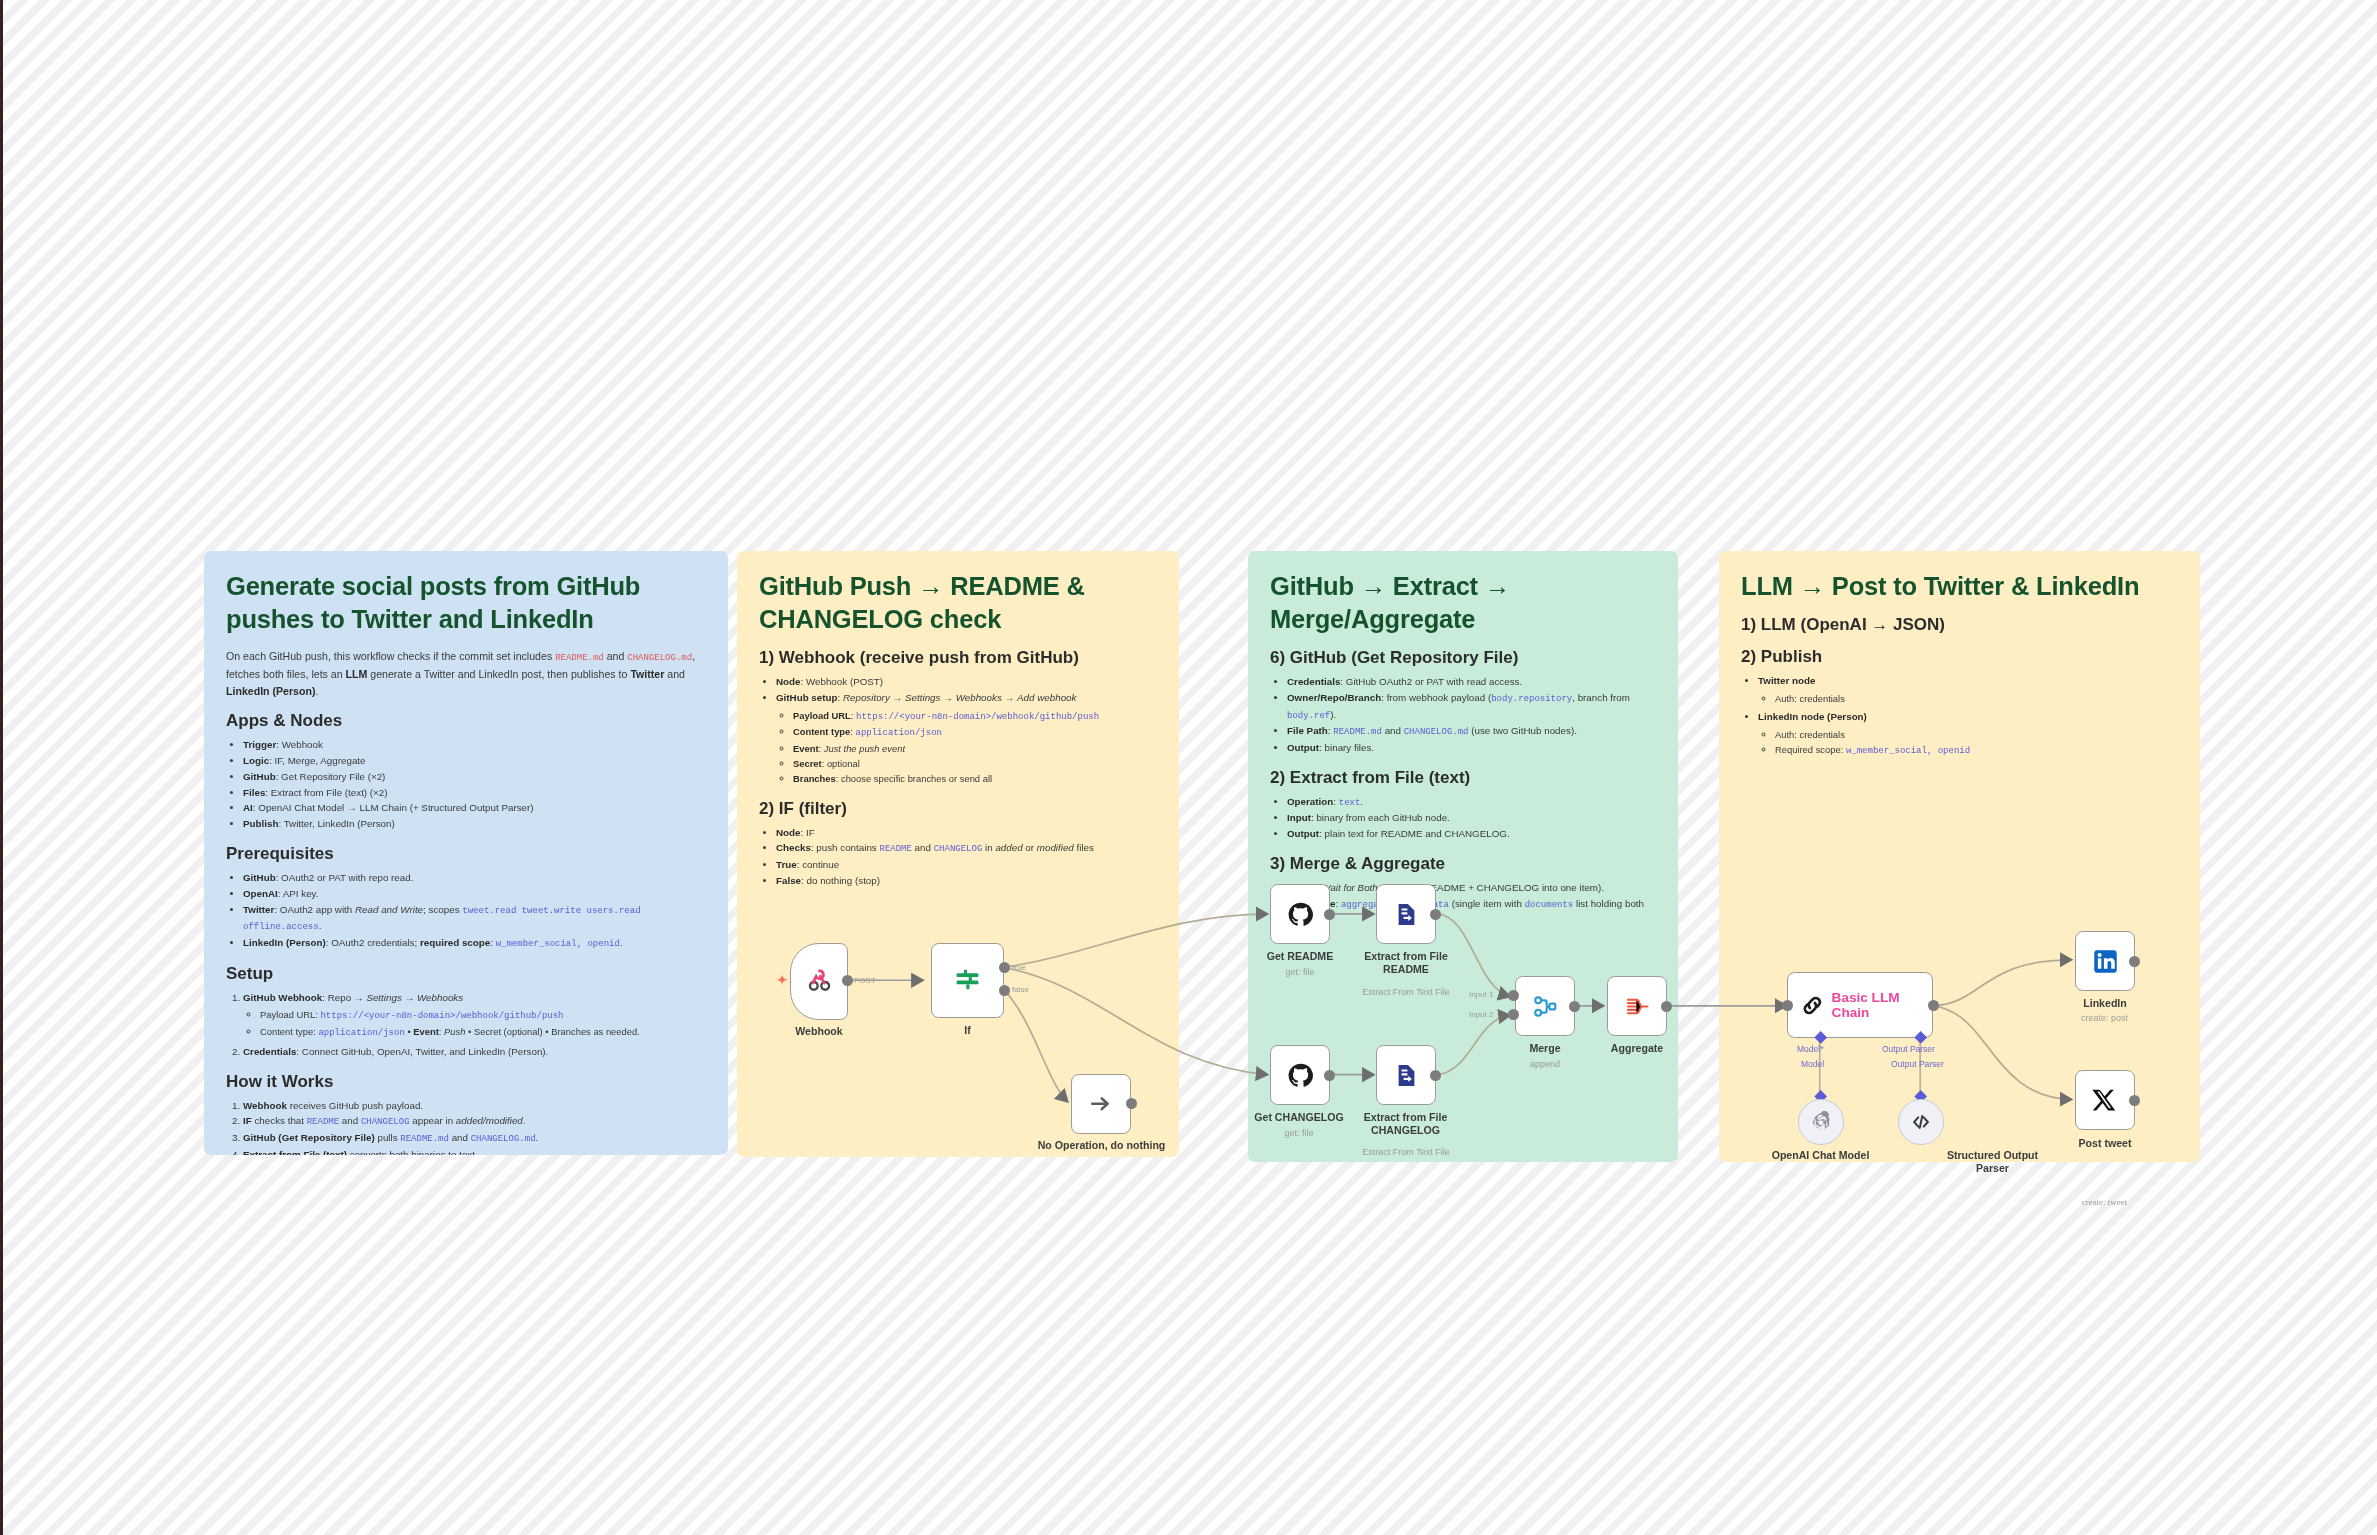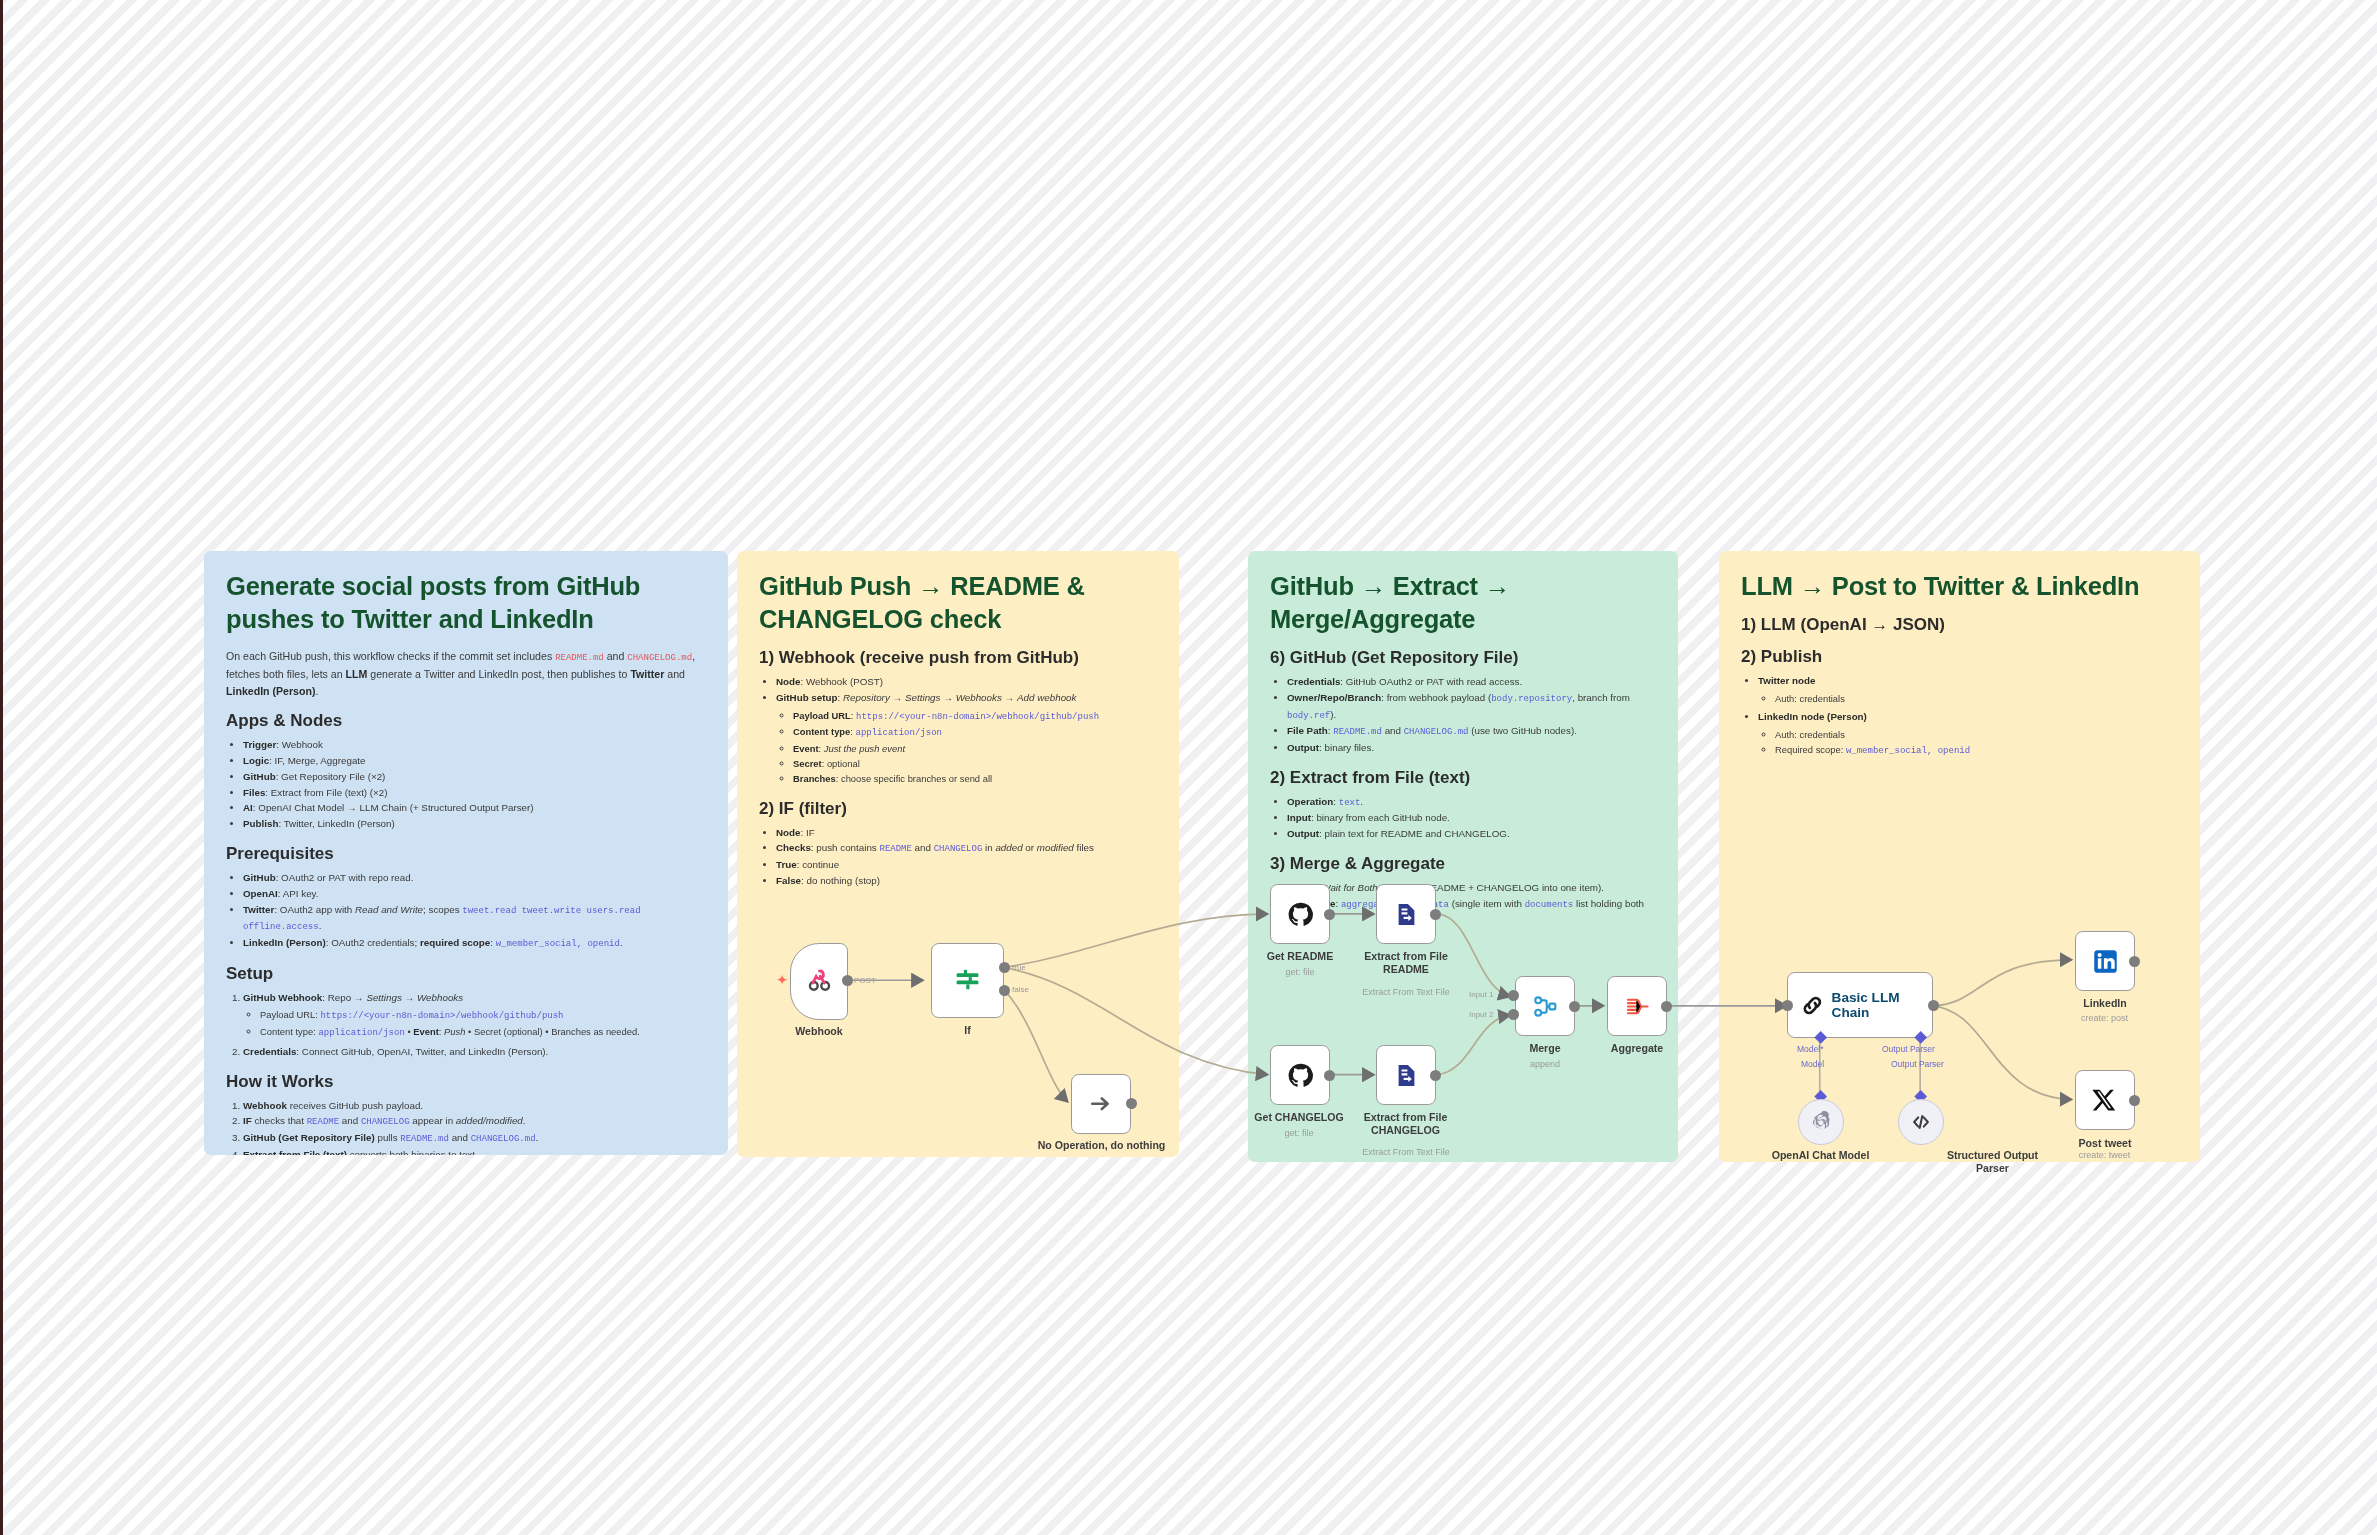--- a/index.html
+++ b/index.html
@@ -79,21 +79,21 @@
     background:#f0f0f7;border:1.2px solid #c9c9dc;
     display:flex;align-items:center;justify-content:center;
   }
   .diamond{
     position:absolute;width:9.4px;height:9.4px;background:#5b5bd6;
     transform:rotate(45deg);
   }
   .conn-label{position:absolute;font-size:8.5px;color:#8e8e8e;}
   .conn-label.blue{color:#6a6ad0;}
   .spark{position:absolute;color:#ff6d5a;font-size:14.5px;line-height:1;}
-  .chain-text{font-size:13.6px;font-weight:600;color:#0c4a6e;margin-left:6.8px;}
+  .chain-text{font-size:13.6px;font-weight:600;color:#ec4899;margin-left:6.8px;}
 </style>
 </head>
 <body>
 
 <div id="canvas"></div>
 <div id="left-edge"></div>
 
 <div class="sticky" style="left:204px;top:551px;width:524px;height:604px;background:#cfe2f3;">
   <div class="sticky-inner">
     <div class="s-title">Generate social posts from GitHub pushes to Twitter and LinkedIn</div>
@@ -400,15 +400,15 @@
   <div class="node-label" style="left:2075px;top:997px;width:60px;">LinkedIn</div>
   <div class="node-sub" style="left:2062px;top:1013px;width:85px;">create: post</div>
 
   <div class="node" style="left:2075px;top:1070px;width:60px;height:60px;">
     <svg width="25.5" height="25.5" viewBox="0 0 24 24">
       <path fill="#111" d="M17.3 2.5h3.3l-7.2 8.2 8.5 11.3h-6.7l-5.2-6.9-6 6.9H.7l7.7-8.8L.3 2.5h6.9l4.7 6.3zm-1.2 17.6h1.8L6.9 4.3H5z"></path>
     </svg>
   </div>
   <div class="port" style="left:2129px;top:1095px;"></div>
   <div class="node-label" style="left:2075px;top:1137px;width:60px;">Post tweet</div>
-  <div class="node-sub" style="left:2062px;top:1150px;width:85px;">create: tweet</div>
+  <div class="node-sub" style="left:2062px;top:1197px;width:85px;font-family:Liberation Serif, serif;">create: tweet</div>
 </div>
 
 
 </body></html>

